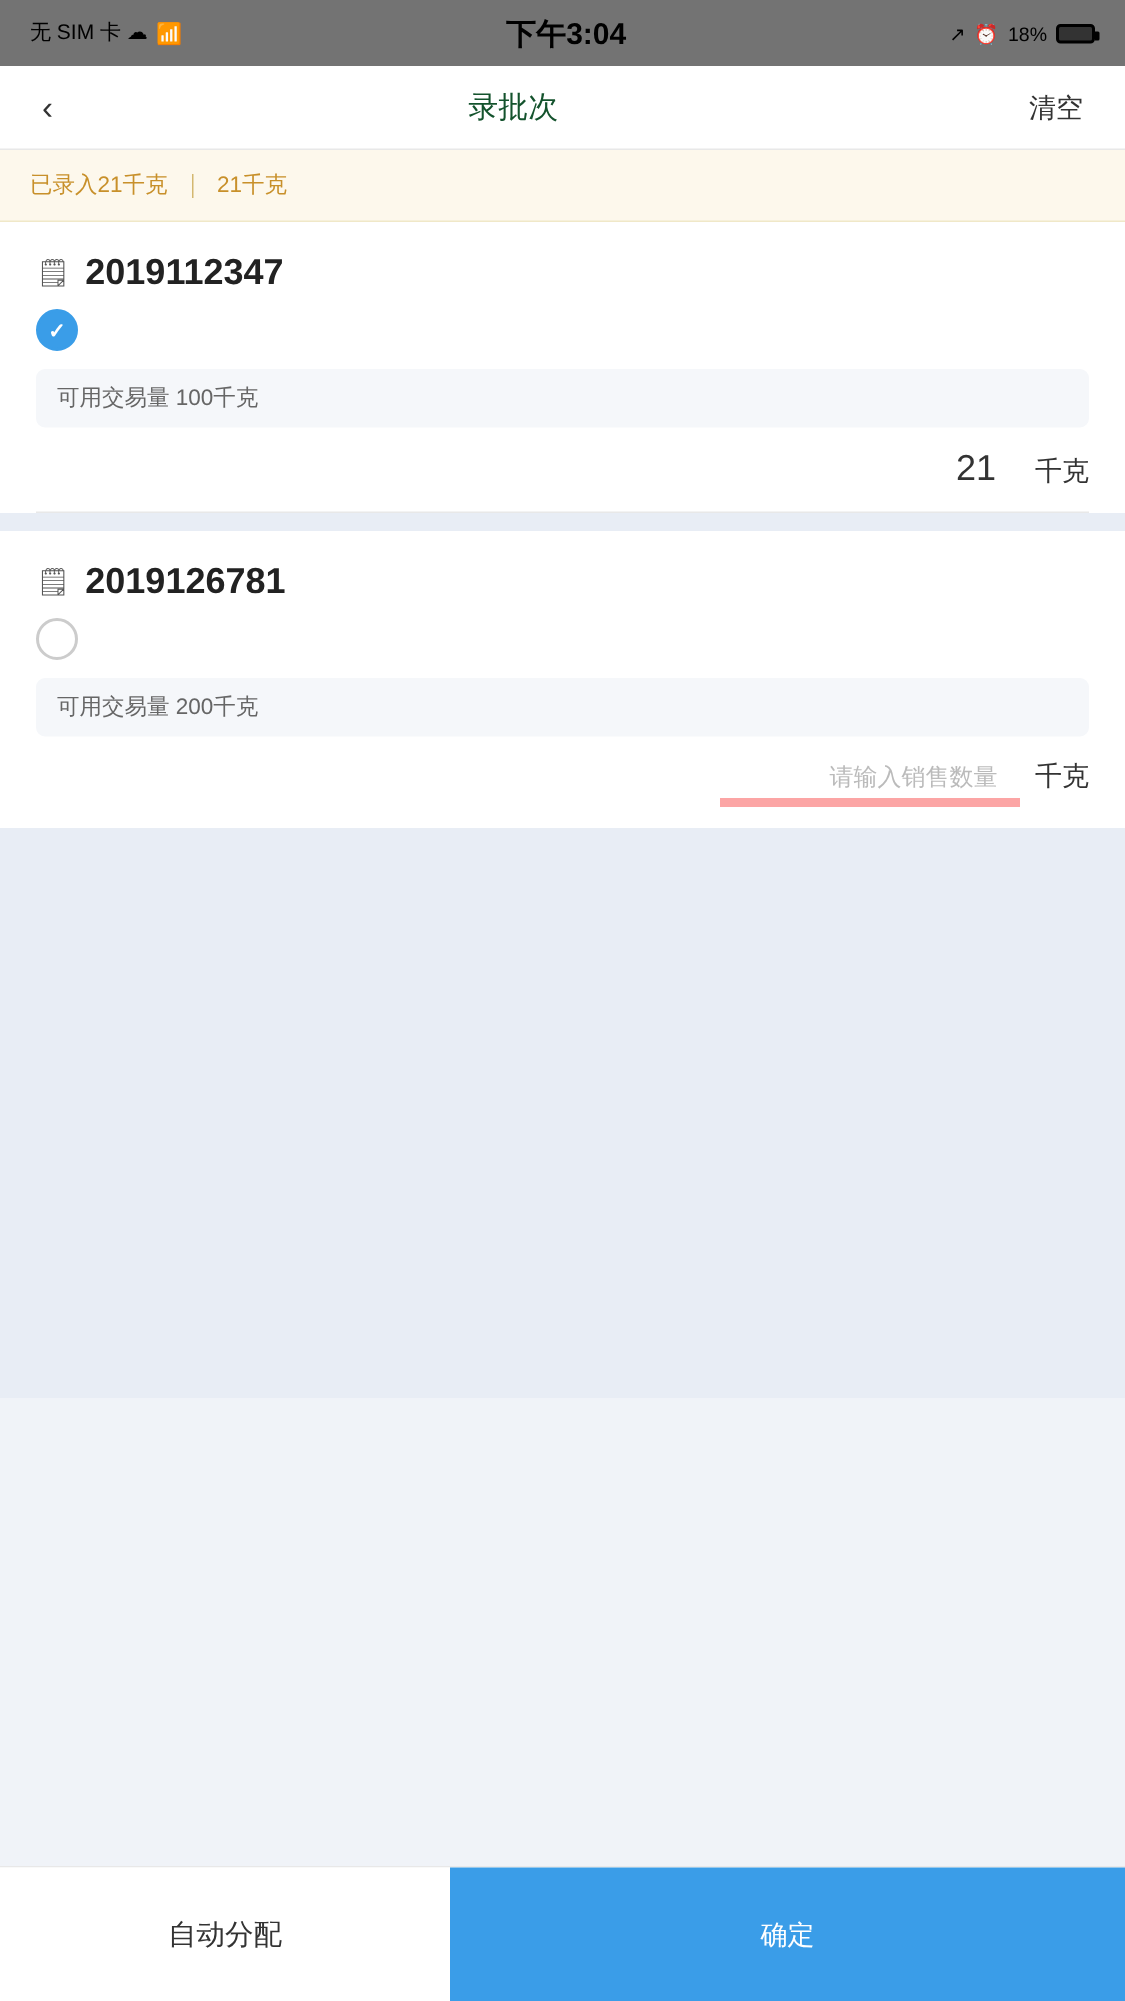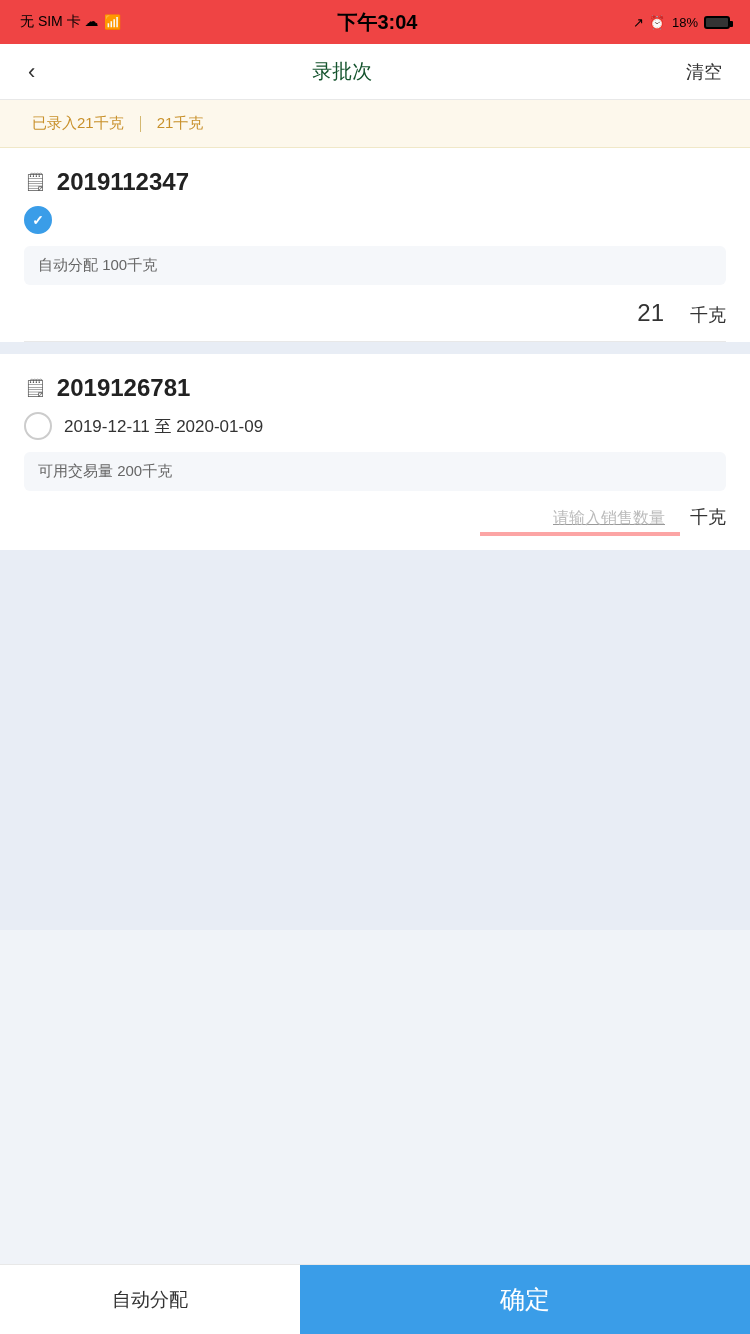--- a/index.html
+++ b/index.html
@@ -10,21 +10,21 @@
       width: 750px;
       min-height: 1334px;
       overflow-x: hidden;
     }
 
     
     .status-bar {
       display: flex;
       justify-content: space-between;
       align-items: center;
-      background: #ef4444;
+      background: #737373;
       padding: 0 20px;
       height: 44px;
       font-size: 15px;
       font-weight: 500;
     }
     .status-left { font-size: 14px; color: #000; display: flex; align-items: center; gap: 6px; }
     .status-center { font-size: 20px; font-weight: 600; color: #000; }
     .status-right { display: flex; align-items: center; gap: 6px; font-size: 13px; color: #000; }
     .wifi-icon { font-size: 14px; }
     .battery-bar {
@@ -62,21 +62,21 @@
       font-size: 18px;
       color: #333;
       cursor: pointer;
       padding: 8px;
       margin-left: 37px;
     }
 
     
     .info-banner {
       background: #fdf8ec;
-      padding: 14px 32px;
+      padding: 14px 20px;
       display: flex;
       align-items: center;
       gap: 16px;
       border-bottom: 1px solid #f0e8c8;
     }
     .info-banner-text {
       font-size: 15px;
       color: #c8902a;
     }
     .info-divider {
@@ -168,29 +168,28 @@
 
     .batch-input-row {
       display: flex;
       justify-content: flex-end;
       align-items: baseline;
       gap: 10px;
       padding: 14px 0 14px 0;
     }
     .batch-input {
       border: none;
-      border-bottom: 4px solid #fca5a5;
+      border-bottom: 6px solid #fca5a5;
       outline: none;
       font-size: 18px;
       color: #999;
       text-align: right;
       width: 200px;
       background: transparent;
       padding-bottom: 4px;
-      text-decoration: underline;
     }
     .batch-input::placeholder {
       color: #bbb;
       font-size: 16px;
     }
     .batch-input-unit {
       font-size: 18px;
       color: #333;
     }
 
@@ -207,41 +206,41 @@
       min-height: 380px;
     }
 
     
     .bottom-bar {
       position: fixed;
       bottom: 0;
       left: 0;
       width: 750px;
       display: flex;
-      height: 70px;
+      height: 90px;
       background: #fff;
       border-top: 1px solid #e8e8e8;
     }
     .btn-auto {
       flex: 1;
       background: #fff;
       border: none;
       font-size: 19px;
       color: #333;
       cursor: pointer;
       display: flex;
       align-items: center;
       justify-content: center;
       font-family: inherit;
     }
     .btn-confirm {
       flex: 1.5;
       background: #3a9de8;
       border: none;
-      font-size: 25px;
+      font-size: 18px;
       color: #fff;
       cursor: pointer;
       display: flex;
       align-items: center;
       justify-content: center;
       font-family: inherit;
     }
   </style>
 </head>
 <body>
@@ -275,37 +274,36 @@
 <div class="batch-card">
   <div class="batch-header">
     <span class="batch-doc-icon">🗒</span>
     <span class="batch-id">2019112347</span>
   </div>
   <div class="batch-date-row">
     <div class="radio-circle checked">
       <span class="radio-check">✓</span>
     </div>
   </div>
-  <div class="batch-available">自动分配 100千克</div>
+  <div class="batch-available">可用交易量 100千克</div>
   <div class="batch-amount-row">
     <span class="batch-amount-number">21</span>
     <span class="batch-amount-unit">千克</span>
   </div>
 </div>
 
 <div class="section-separator"></div>
 
 <div class="batch-card">
   <div class="batch-header">
     <span class="batch-doc-icon">🗒</span>
     <span class="batch-id">2019126781</span>
   </div>
   <div class="batch-date-row">
     <div class="radio-circle"></div>
-    <span class="batch-date">2019-12-11 至 2020-01-09</span>
   </div>
   <div class="batch-available">可用交易量 200千克</div>
   <div class="batch-input-row">
     <input class="batch-input" type="number" placeholder="请输入销售数量" style="">
     <span class="batch-input-unit">千克</span>
   </div>
 </div>
 
 <div class="content-area" style="height: 380px;"></div>
 

